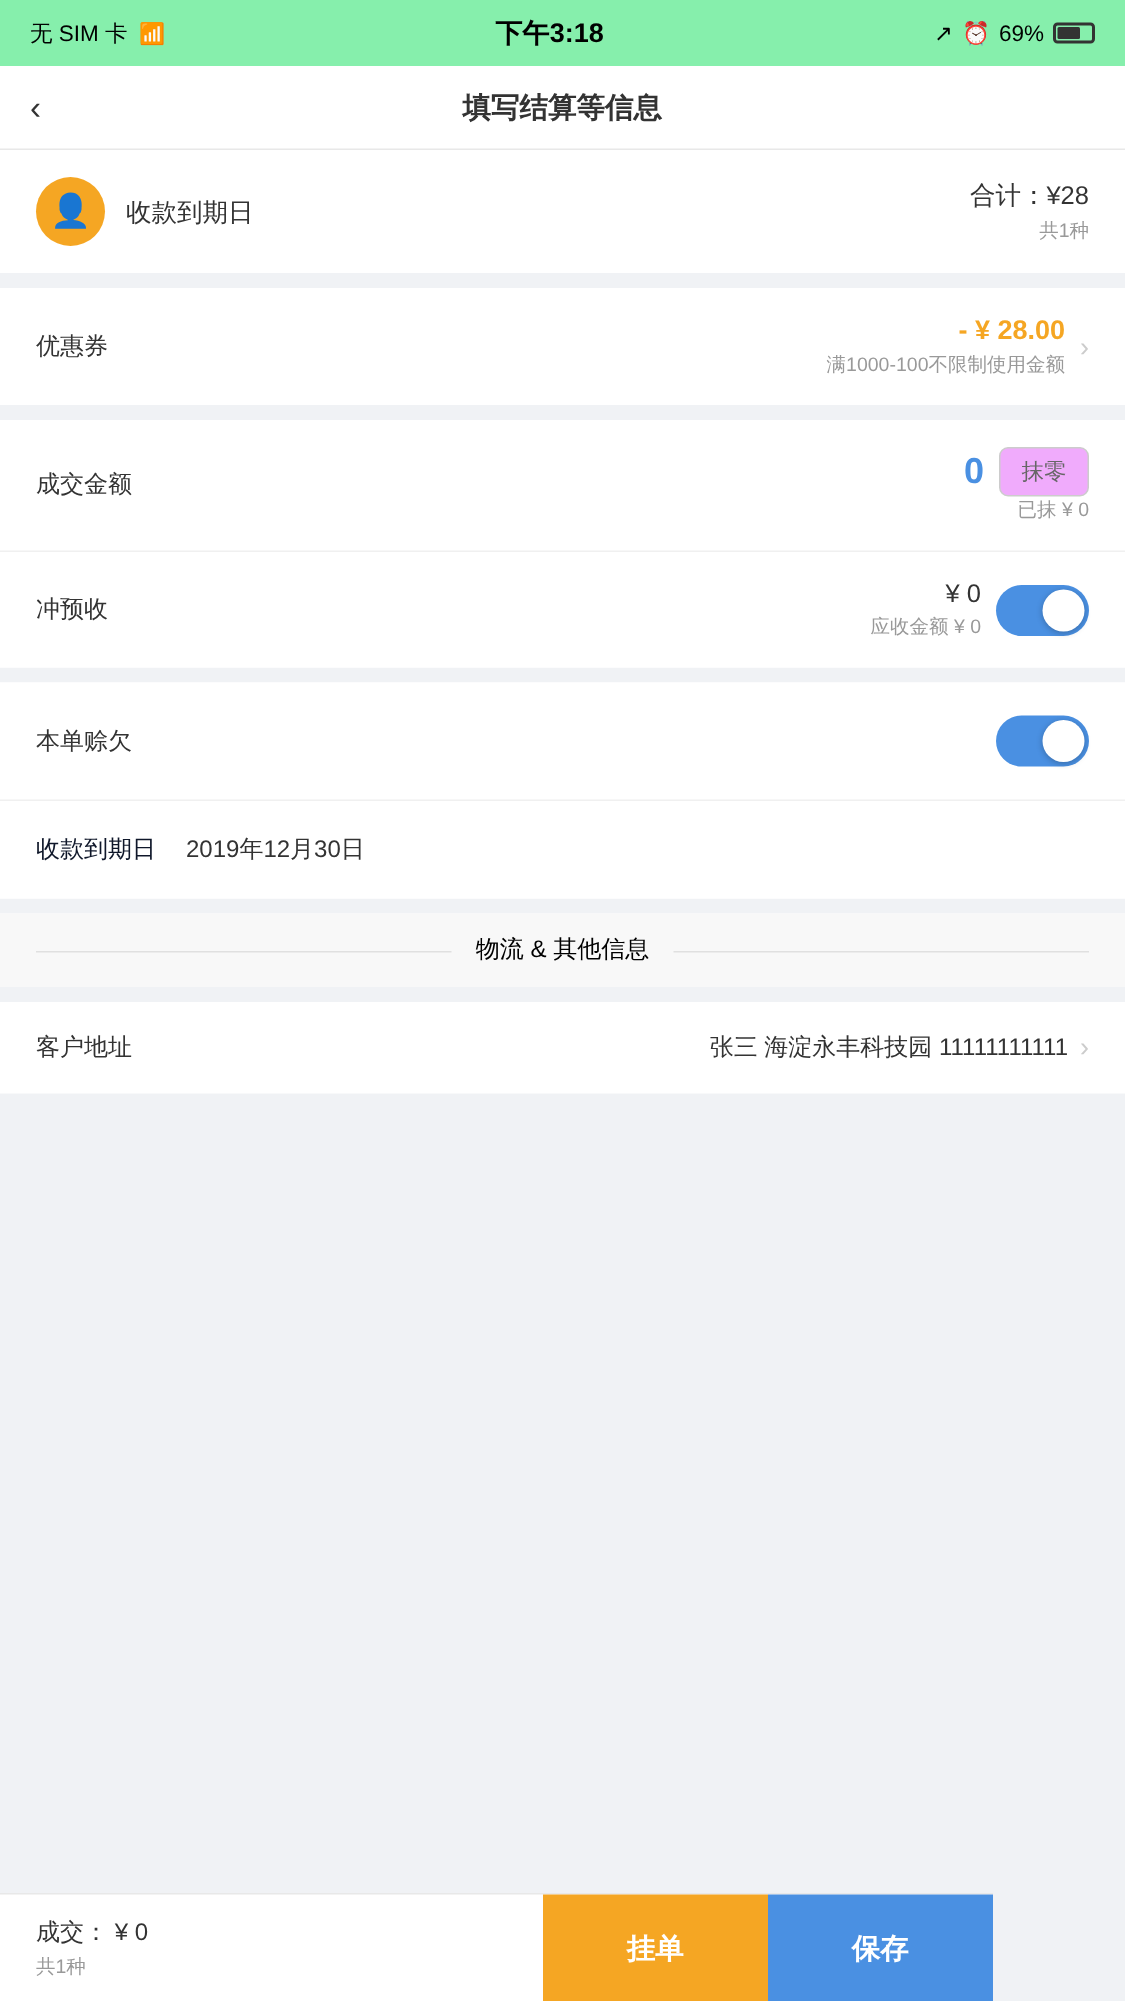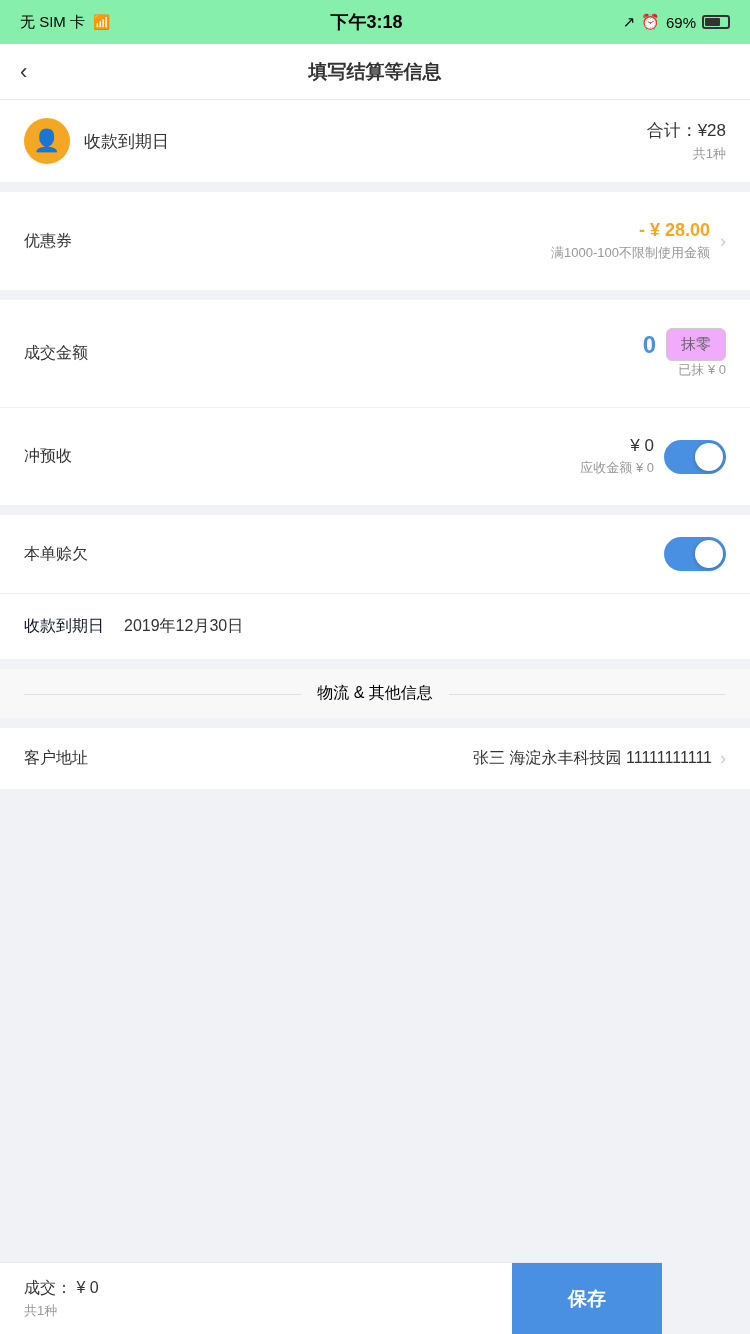--- a/index.html
+++ b/index.html
@@ -111,21 +111,21 @@
       font-size: 13px;
       color: #999;
       margin-top: 3px;
     }
 
     
     .form-row {
       display: flex;
       align-items: center;
       justify-content: space-between;
-      padding: 28px 24px;
+      padding: 18px 24px;
       border-bottom: 1px solid #f0f0f0;
       background: #fff;
     }
     .form-row:last-child { border-bottom: none; }
     .form-label {
       font-size: 16px;
       color: #333;
       min-width: 80px;
     }
     .form-value-right {
@@ -451,14 +451,15 @@
 </div>
 
 <div class="bottom-bar">
   <div class="bottom-summary">
     <div class="bottom-summary-top">
       <span>成交：</span>
       <span>¥ 0</span>
     </div>
     <div class="bottom-summary-bottom">共1种</div>
   </div>
+  <div class="bottom-btn btn-pending">挂单</div>
   <div class="bottom-btn btn-save">保存</div>
 </div>
 
 </body></html>

